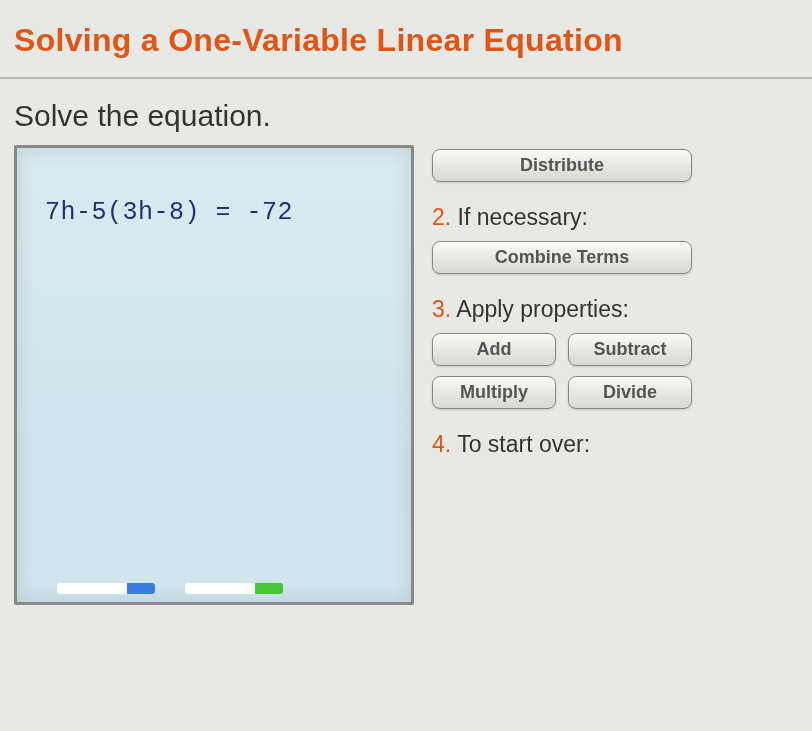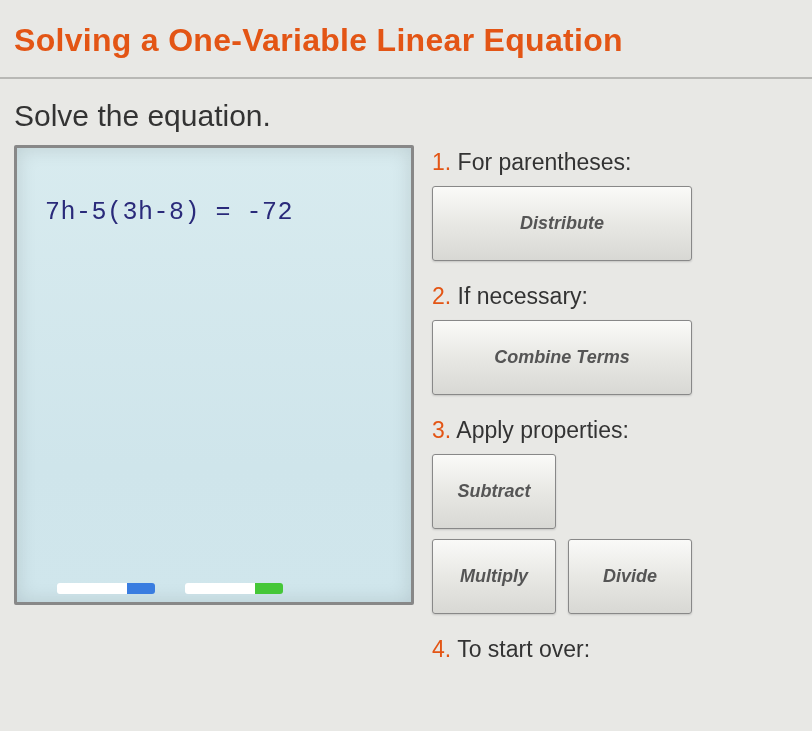--- a/index.html
+++ b/index.html
@@ -93,30 +93,29 @@
       font-size: 23px;
       color: #333;
       margin-bottom: 10px;
     }
     .step-num {
       color: #e35515;
     }
     .btn {
       background: linear-gradient(180deg, #fafaf8 0%, #e8e8e4 50%, #d8d8d4 100%);
       border: 1px solid #888;
-      border-radius: 3px;
+      border-radius: 8px;
       font-size: 18px;
       font-weight: bold;
       color: #555;
-      padding: 26px 0;
+      padding: 5px 0;
       cursor: pointer;
       box-shadow: 0 1px 2px rgba(0,0,0,0.15);
       text-align: center;
       font-family: Arial, Helvetica, sans-serif;
-      font-style: italic;
     }
     .btn-wide {
       width: 260px;
       display: block;
     }
     .btn-row {
       display: flex;
       gap: 12px;
       margin-bottom: 10px;
     }
@@ -146,41 +145,38 @@
         <div class="marker marker-green">
           <div class="marker-body"></div>
             <div class="marker-tip"></div>
         </div>
       </div>
     </div>
 
     <div class="controls">
 
       <div class="step">
-        <div class="step-label">
-          <span class="step-num">1.</span>
-          <span>For parentheses:</span>
-        </div>
         <button class="btn btn-wide">Distribute</button>
       </div>
 
       <div class="step">
         <div class="step-label">
           <span class="step-num">2.</span>
           <span>If necessary:</span>
         </div>
         <button class="btn btn-wide">Combine Terms</button>
       </div>
 
       <div class="step">
         <div class="step-label">
           <span class="step-num">3.</span>
           <span>Apply properties:</span>
         </div>
         <div class="btn-row">
+          <button class="btn btn-half">Add</button>
           <button class="btn btn-half">Subtract</button>
         </div>
         <div class="btn-row">
           <button class="btn btn-half">Multiply</button>
           <button class="btn btn-half">Divide</button>
         </div>
       </div>
 
       <div class="step">
         <div class="step-label">

